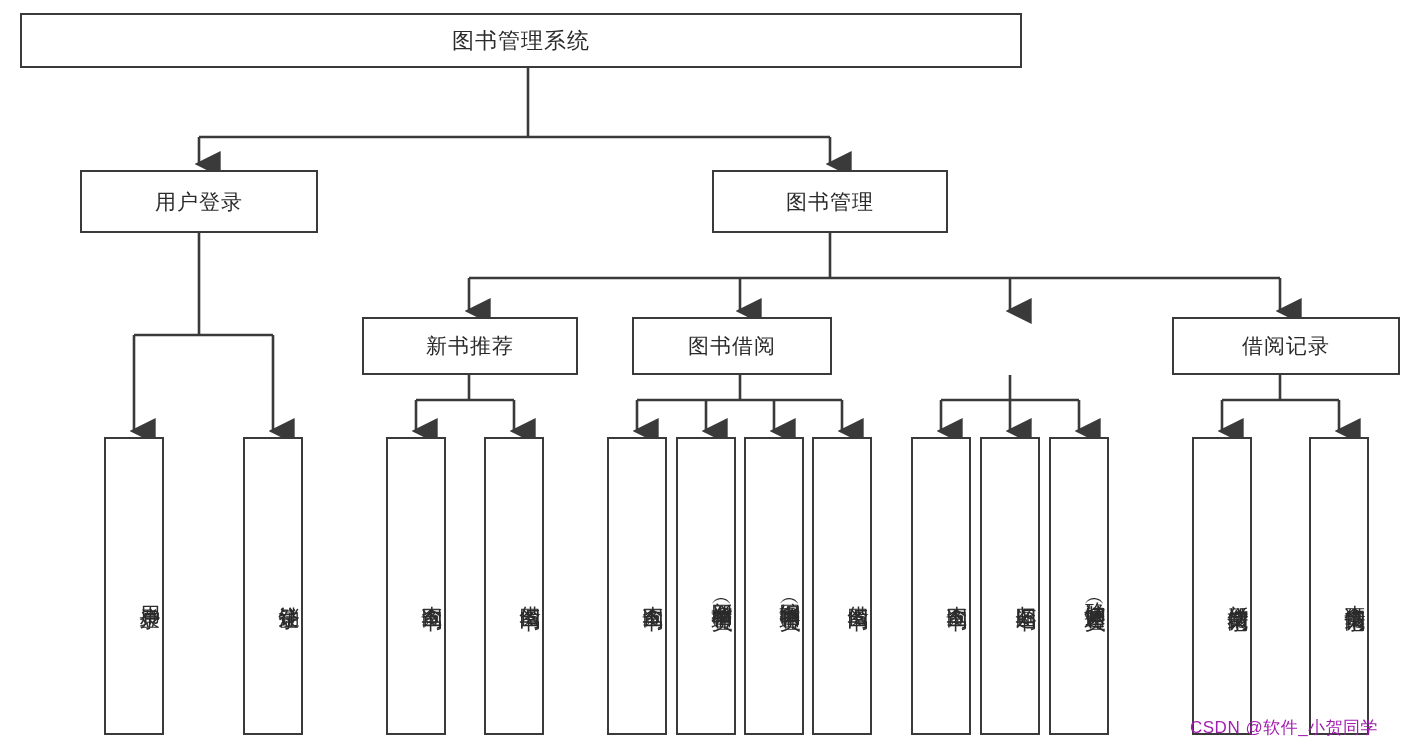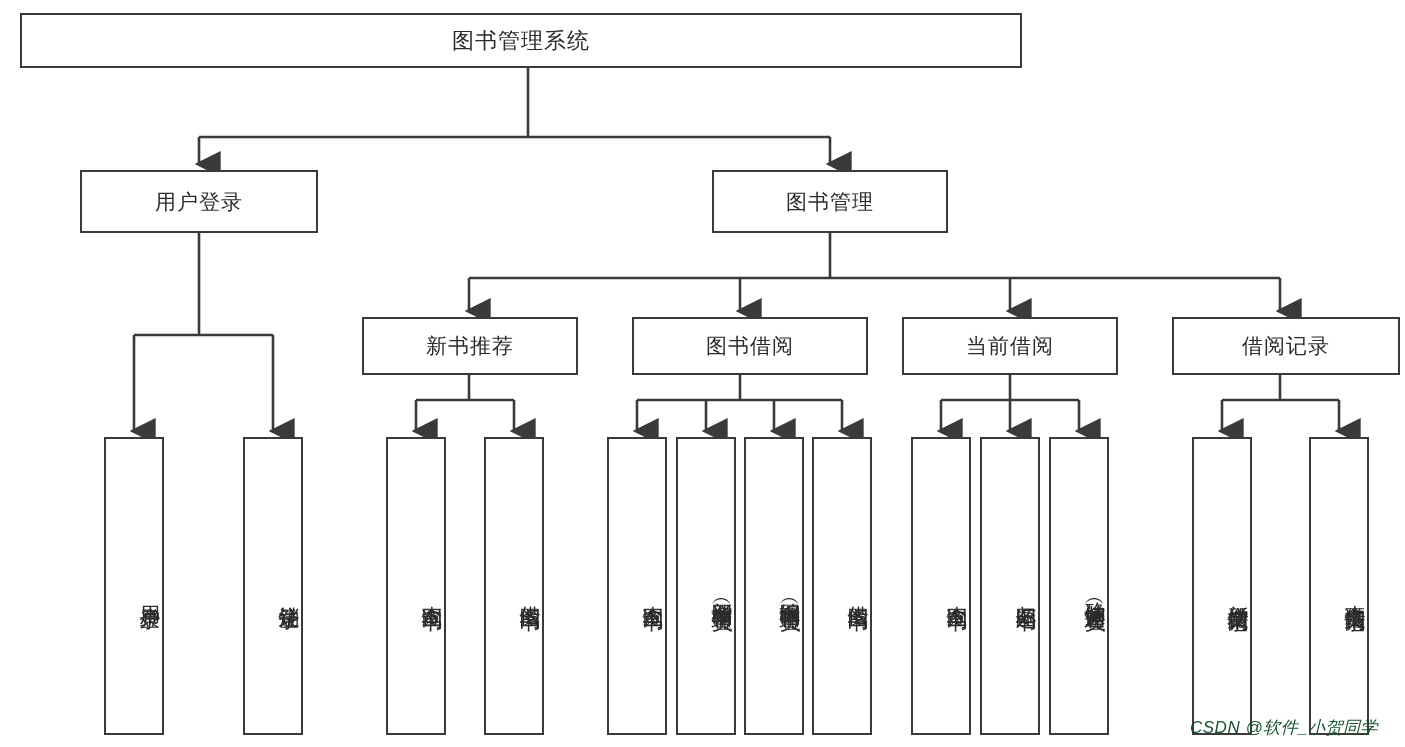--- a/index.html
+++ b/index.html
@@ -54,24 +54,23 @@
     justify-content: center;
   }
   .node.v .vtext {
     writing-mode: vertical-rl;
     text-orientation: upright;
     display: block;
   }
   .watermark {
     position: absolute;
     font-size: 17px;
-    color: #14532d;
+    color: #a21caf;
     white-space: nowrap;
     letter-spacing: 0.5px;
-    font-style: italic;
   }
 </style>
 </head>
 <body>
 
 <div id="canvas">
 
   <svg class="wires" viewBox="0 0 1405 747">
     <defs>
       <marker id="arrow" viewBox="0 0 12 12" refX="6" refY="10" markerWidth="10" markerHeight="10" orient="auto">
@@ -129,25 +128,22 @@
   <div class="node h" style="left:80px; top:170px; width:238px; height:63px;">
     <span>用户登录</span>
   </div>
   <div class="node h" style="left:712px; top:170px; width:236px; height:63px;">
     <span>图书管理</span>
   </div>
 
   <div class="node h" style="left:362px; top:317px; width:216px; height:58px;text-align:center;">
     <span>新书推荐</span>
   </div>
-  <div class="node h" style="left:632px; top:317px; width:236px; height:58px;">
+  <div class="node h" style="left:632px; top:317px; width:200px; height:58px;">
     <span>图书借阅</span>
-  </div>
-  <div class="node h" style="left:902px; top:317px; width:216px; height:58px;">
-    <span>当前借阅</span>
   </div>
   <div class="node h" style="left:1172px; top:317px; width:228px; height:58px;">
     <span>借阅记录</span>
   </div>
 
   <div class="node v" style="left:104px; top:437px; width:60px; height:298px;">
     <span class="vtext">用户登录</span>
   </div>
   <div class="node v" style="left:243px; top:437px; width:60px; height:298px;">
     <span class="vtext">注销登录</span>

